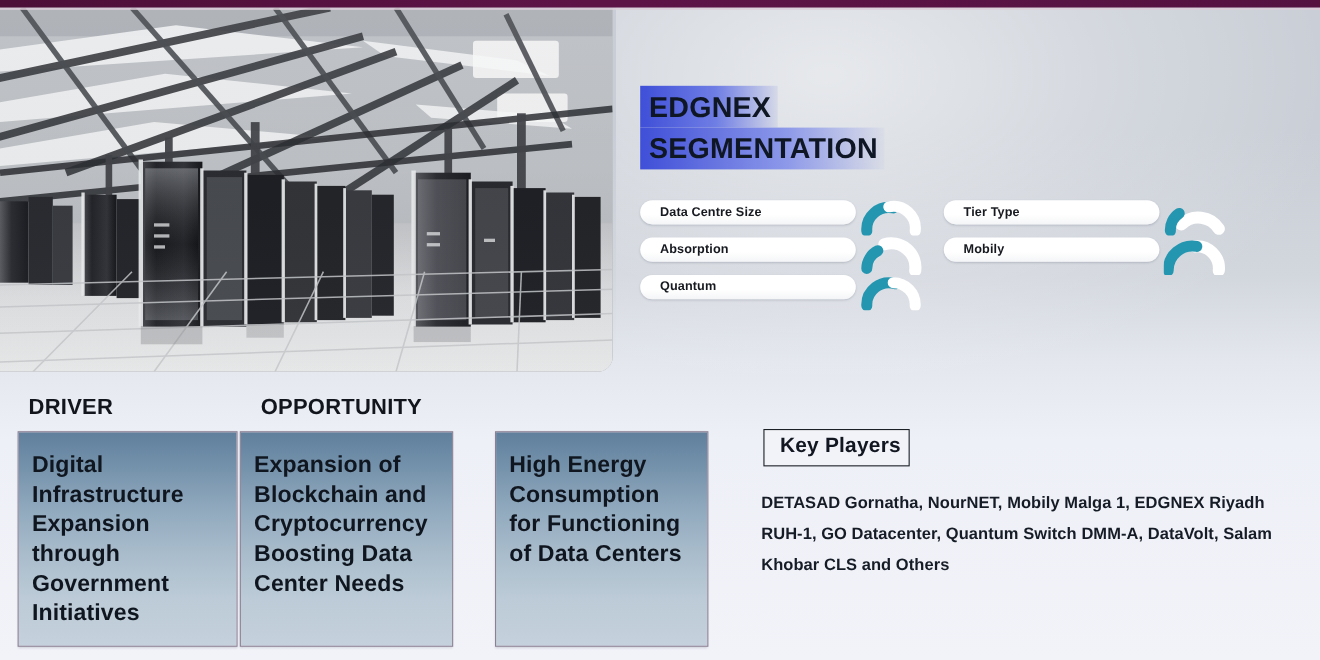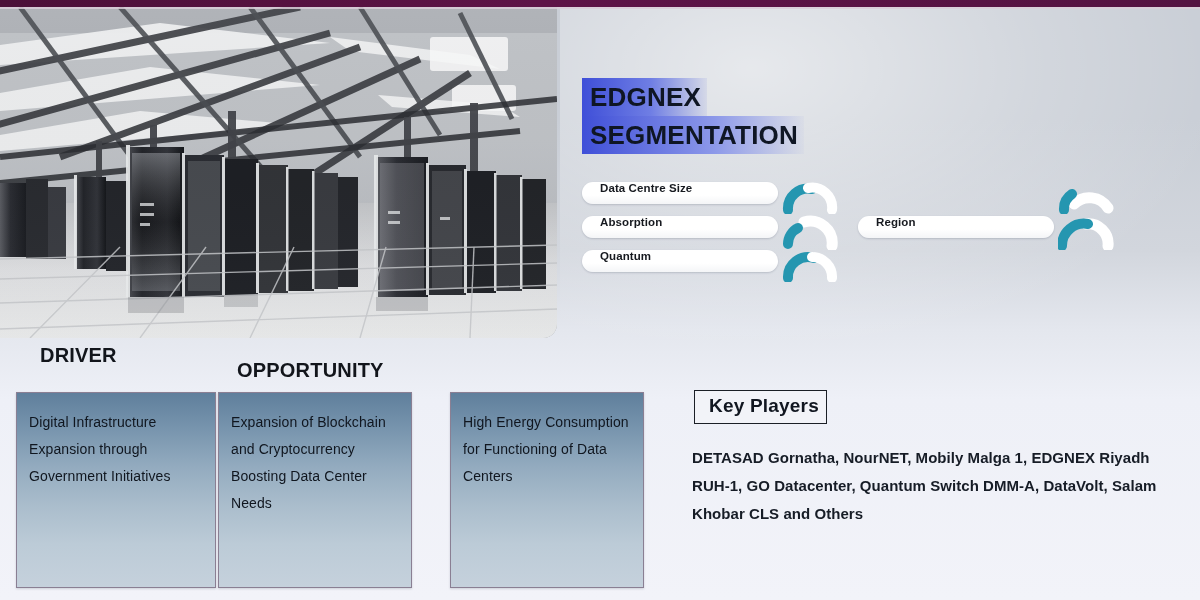--- a/index.html
+++ b/index.html
@@ -113,20 +113,21 @@
     align-items: center;
     height: 22px;
   }
   .pill {
     width: 196px;
     height: 22px;
     border-radius: 11px;
     background: linear-gradient(to bottom, #ffffff 0%, #ffffff 60%, #f4f5f7 100%);
     box-shadow: 0 1px 2px rgba(60,70,90,0.22);
     display: flex;
+    align-items: center;
     padding-left: 18px;
     font-size: 11.5px;
     font-weight: bold;
     color: #16191f;
     letter-spacing: 0.1px;
     white-space: nowrap;
   }
   .arc-icon {
     position: absolute;
     left: 200px;
@@ -154,32 +155,32 @@
                 #5f7f9c 0%,
                 #7794ad 18%,
                 #93abbf 38%,
                 #aabdcc 58%,
                 #bccbd7 78%,
                 #c5d1dc 100%);
     box-shadow: 0 1px 2px rgba(40,50,70,0.18);
     padding: 16px 12px 10px 12px;
   }
   .card-text {
-    font-size: 14px;
-    font-weight: normal;
+    font-size: 21px;
+    font-weight: bold;
     line-height: 27px;
     color: #10161f;
     letter-spacing: 0.1px;
   }
 
   #card-driver      { left: 16px;  top: 392px; width: 200px; height: 196px; }
   #card-opportunity { left: 218px; top: 392px; width: 194px; height: 196px; }
   #card-challenge   { left: 450px; top: 392px; width: 194px; height: 196px; }
 
-  #head-driver      { left: 26px;  top: 344px; margin-left: 14px; }
+  #head-driver      { left: 26px;  top: 359px; }
   #head-opportunity { left: 237px; top: 359px; }
   #head-challenge   { left: 456px; top: 359px; }
 
   
   .kp-box {
     position: absolute;
     left: 694px; top: 390px;
     padding: 4px 7px 6px 14px;
     border: 1.5px solid #1b1f26;
     background: #f2f3f8;
@@ -409,31 +410,34 @@
           <path d="M30 15 A20 20 0 0 1 50 36" stroke="#ffffff" stroke-width="10" fill="none" stroke-linecap="round"></path>
         </svg>
       </span>
     </div>
 
   </div>
 
   <div class="seg-col right">
 
     <div class="seg-row">
+      <div class="pill">
+        <span>Tier Type</span>
+      </div>
       <span class="arc-icon">
         <svg width="58" height="40" viewBox="0 0 58 40" xmlns="http://www.w3.org/2000/svg">
           <path d="M16 30 A22 22 0 0 1 50 34" stroke="#ffffff" stroke-width="11" fill="none" stroke-linecap="round"></path>
           <path d="M6 36 A18 18 0 0 1 14 20" stroke="#2596b0" stroke-width="10" fill="none" stroke-linecap="round"></path>
         </svg>
       </span>
     </div>
 
     <div class="seg-row">
       <div class="pill">
-        <span>Region</span>
+        <span>Mobily</span>
       </div>
       <span class="arc-icon variant-b">
         <svg width="58" height="40" viewBox="0 0 58 40" xmlns="http://www.w3.org/2000/svg">
           <path d="M28 14 A20 20 0 0 1 50 36" stroke="#ffffff" stroke-width="11" fill="none" stroke-linecap="round"></path>
           <path d="M4 36 A22 22 0 0 1 30 14" stroke="#2596b0" stroke-width="10" fill="none" stroke-linecap="round"></path>
         </svg>
       </span>
     </div>
 
   </div>

